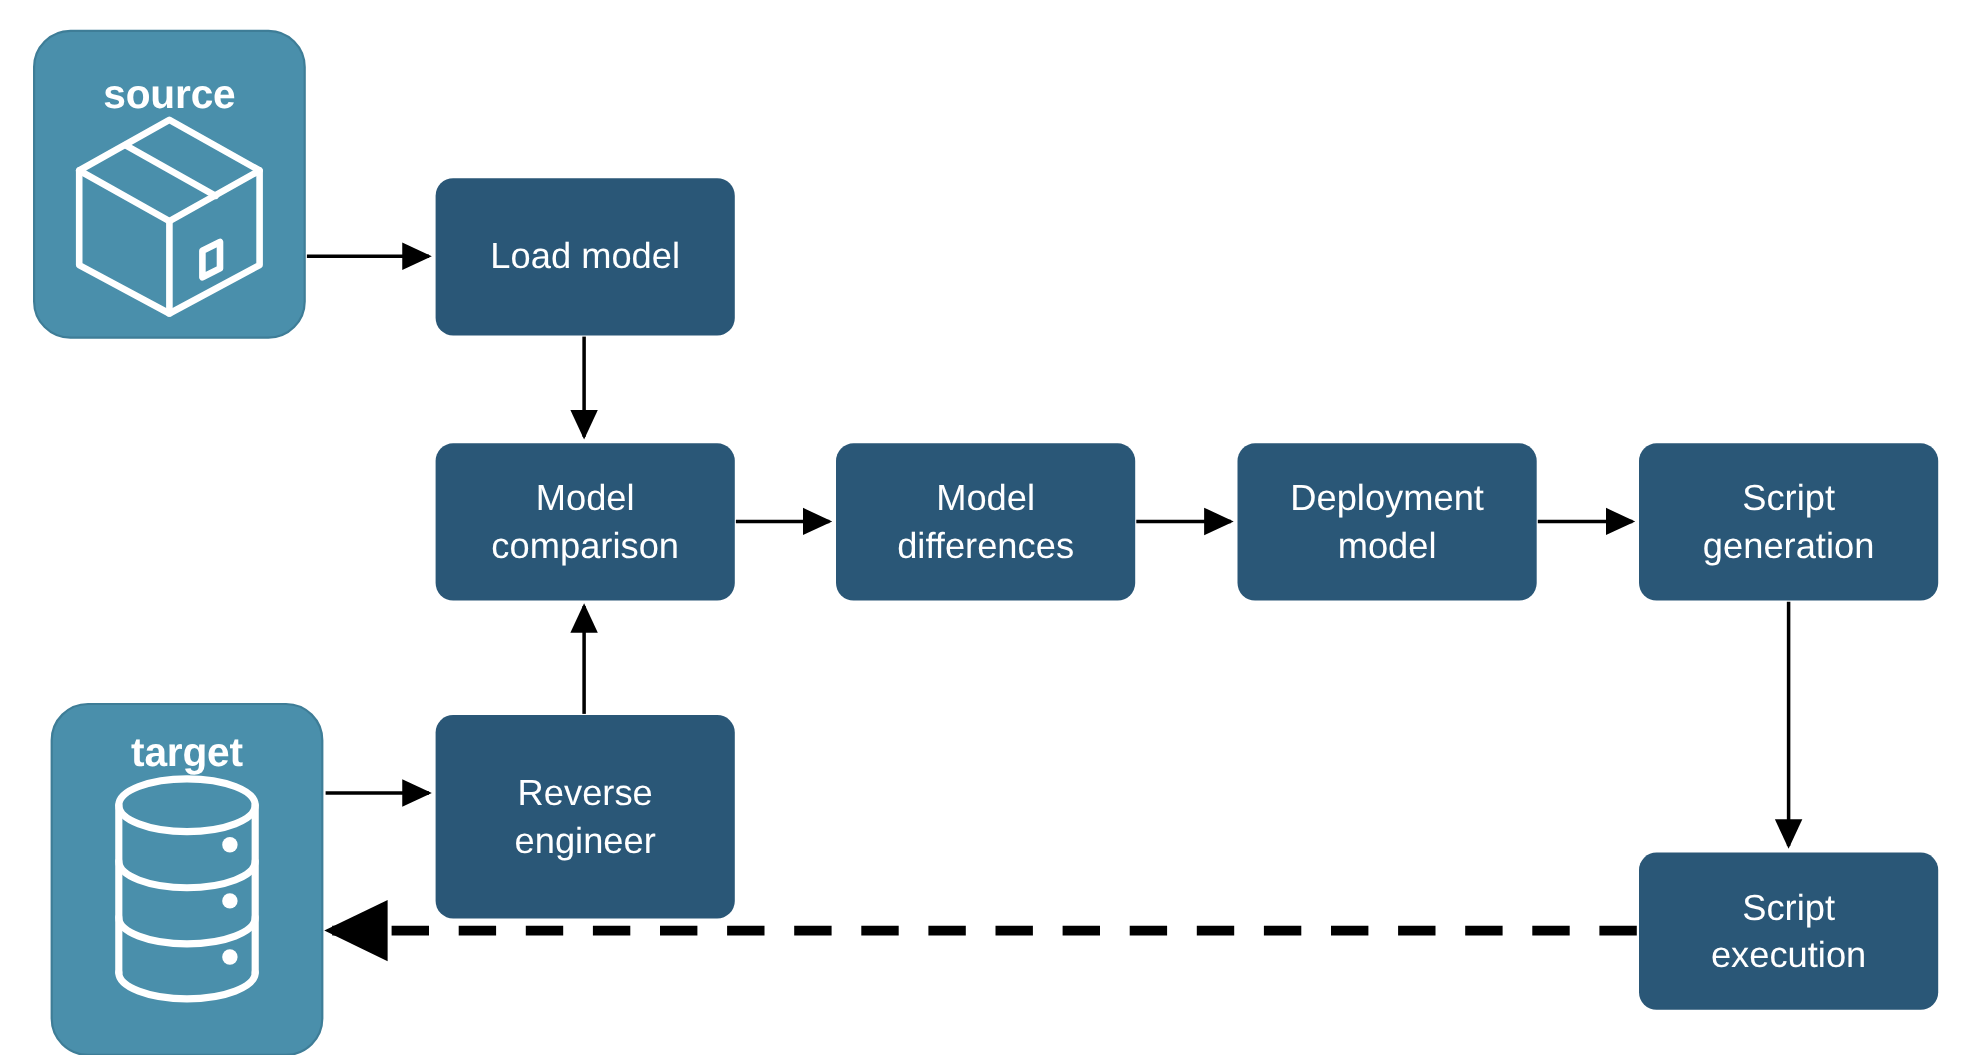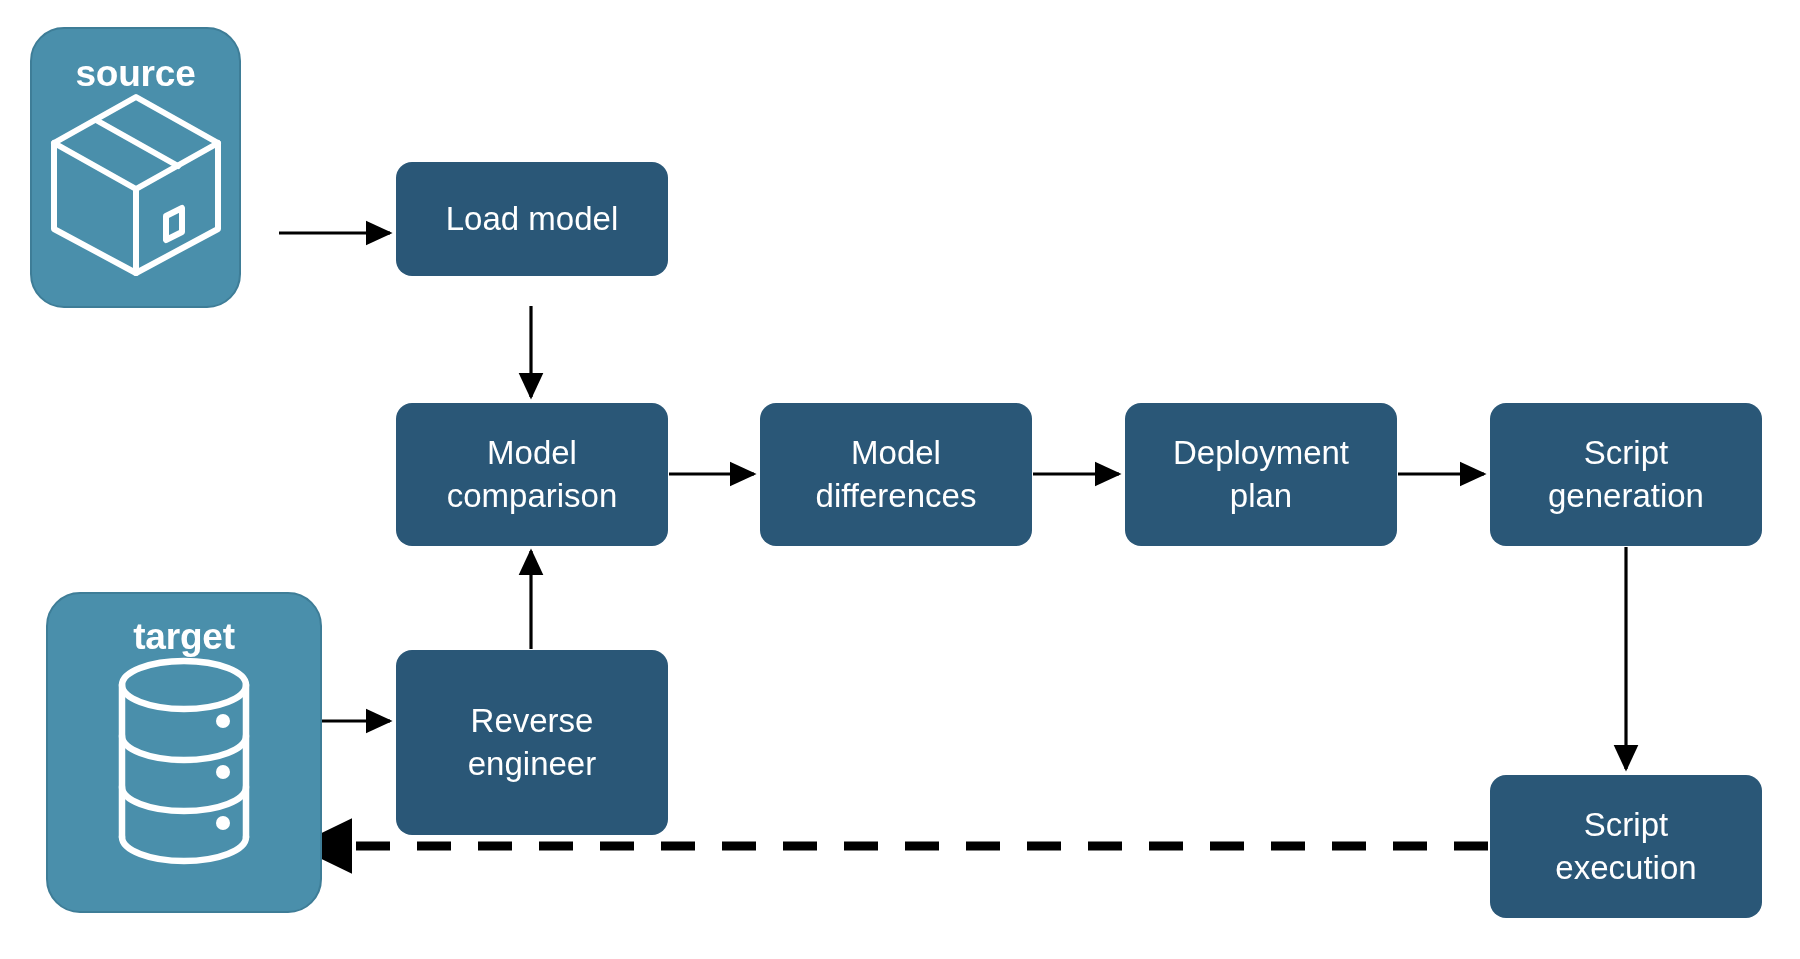--- a/index.html
+++ b/index.html
@@ -95,74 +95,74 @@
 
     <line x1="1626" y1="547" x2="1626" y2="769" stroke="#000000" stroke-width="3.2" marker-end="url(#arrow-head)"></line>
 
     <line x1="296" y1="721" x2="390" y2="721" stroke="#000000" stroke-width="3.2" marker-end="url(#arrow-head)"></line>
 
     <line x1="531" y1="649" x2="531" y2="551" stroke="#000000" stroke-width="3.2" marker-end="url(#arrow-head)"></line>
 
     <line x1="1488" y1="846" x2="302" y2="846" stroke="#000000" stroke-width="9" stroke-dasharray="34 27" marker-end="url(#arrow-head-fat)"></line>
   </svg>
 
-  <div class="endpoint-card" style="left:30px; top:27px; width:211px; height:281px; padding-top:26px;">
+  <div class="endpoint-card" style="left:30px; top:27px; width:248px; height:281px; padding-top:38px;">
     <div class="endpoint-label">source</div>
     <span class="endpoint-icon">
       <svg width="180" height="186" viewBox="0 0 180 186" aria-hidden="true">
         <g fill="none" stroke="#ffffff" stroke-width="6" stroke-linejoin="round" stroke-linecap="round">
 
           <path d="M90 5 L172 51 L172 137 L90 181 L8 137 L8 51 Z"></path>
 
           <path d="M8 51 L90 97 L172 51"></path>
           <path d="M90 97 L90 181"></path>
 
           <path d="M50 28 L132 74"></path>
           <path d="M120 124 L136 116 L136 140 L120 148 Z"></path>
         </g>
       </svg>
     </span>
   </div>
 
-  <div class="endpoint-card" style="left:46px; top:592px; width:276px; height:321px; padding-top:24px;">
+  <div class="endpoint-card" style="left:46px; top:639px; width:248px; height:321px; padding-top:24px;">
     <div class="endpoint-label">target</div>
     <span class="endpoint-icon">
       <svg width="166" height="212" viewBox="0 0 166 212" aria-hidden="true">
         <g fill="none" stroke="#ffffff" stroke-width="6.5" stroke-linejoin="round" stroke-linecap="round">
           <ellipse cx="83" cy="30" rx="62" ry="24"></ellipse>
           <path d="M21 30 L21 182"></path>
           <path d="M145 30 L145 182"></path>
           <path d="M21 182 A62 24 0 0 0 145 182"></path>
           <path d="M21 81 A62 24 0 0 0 145 81"></path>
           <path d="M21 132 A62 24 0 0 0 145 132"></path>
         </g>
         <circle cx="122" cy="66" r="7" fill="#ffffff"></circle>
         <circle cx="122" cy="117" r="7" fill="#ffffff"></circle>
         <circle cx="122" cy="168" r="7" fill="#ffffff"></circle>
       </svg>
     </span>
   </div>
 
-  <div class="process-box" style="left:396px; top:162px; width:272px; height:114px;">
+  <div class="process-box" style="left:396px; top:162px; width:272px; height:143px;">
     <span class="process-label">Load model</span>
   </div>
 
   <div class="process-box" style="left:396px; top:403px; width:272px; height:143px;">
     <span class="process-label">Model
 comparison</span>
   </div>
 
   <div class="process-box" style="left:760px; top:403px; width:272px; height:143px;">
     <span class="process-label">Model
 differences</span>
   </div>
 
   <div class="process-box" style="left:1125px; top:403px; width:272px; height:143px;">
     <span class="process-label">Deployment
-plan</span>
+model</span>
   </div>
 
   <div class="process-box" style="left:1490px; top:403px; width:272px; height:143px;">
     <span class="process-label">Script
 generation</span>
   </div>
 
   <div class="process-box" style="left:396px; top:650px; width:272px; height:185px;">
     <span class="process-label">Reverse
 engineer</span>

